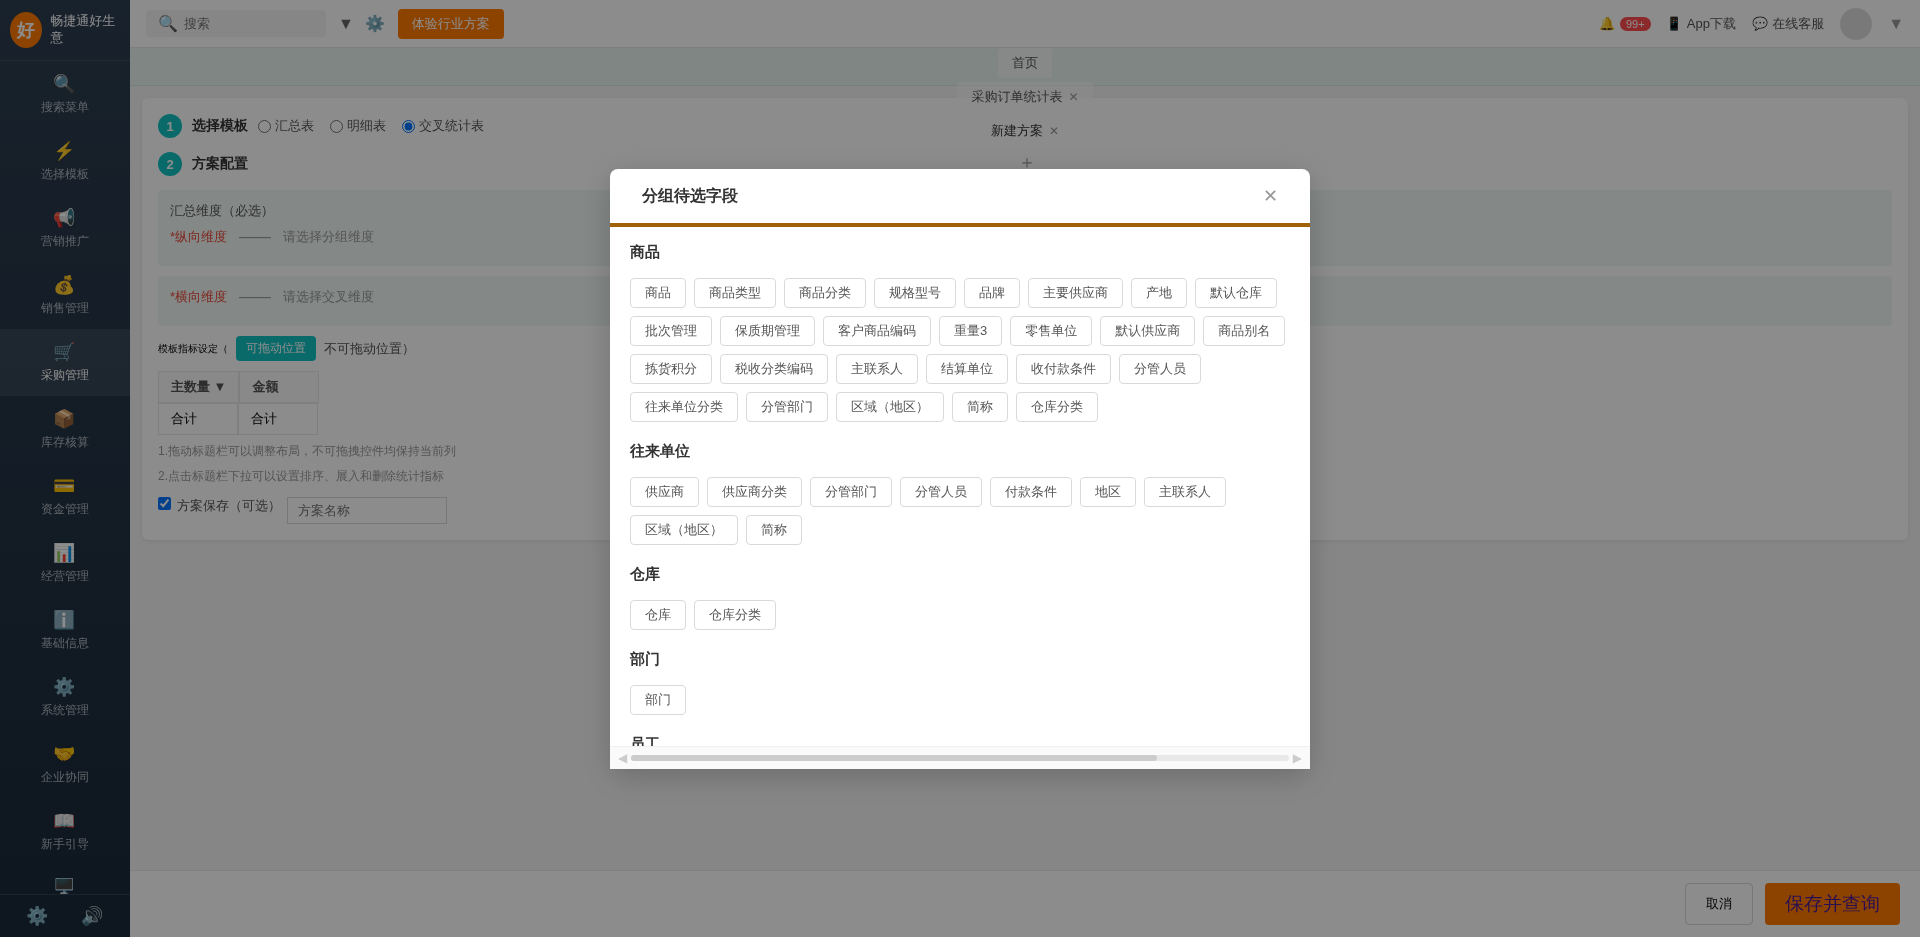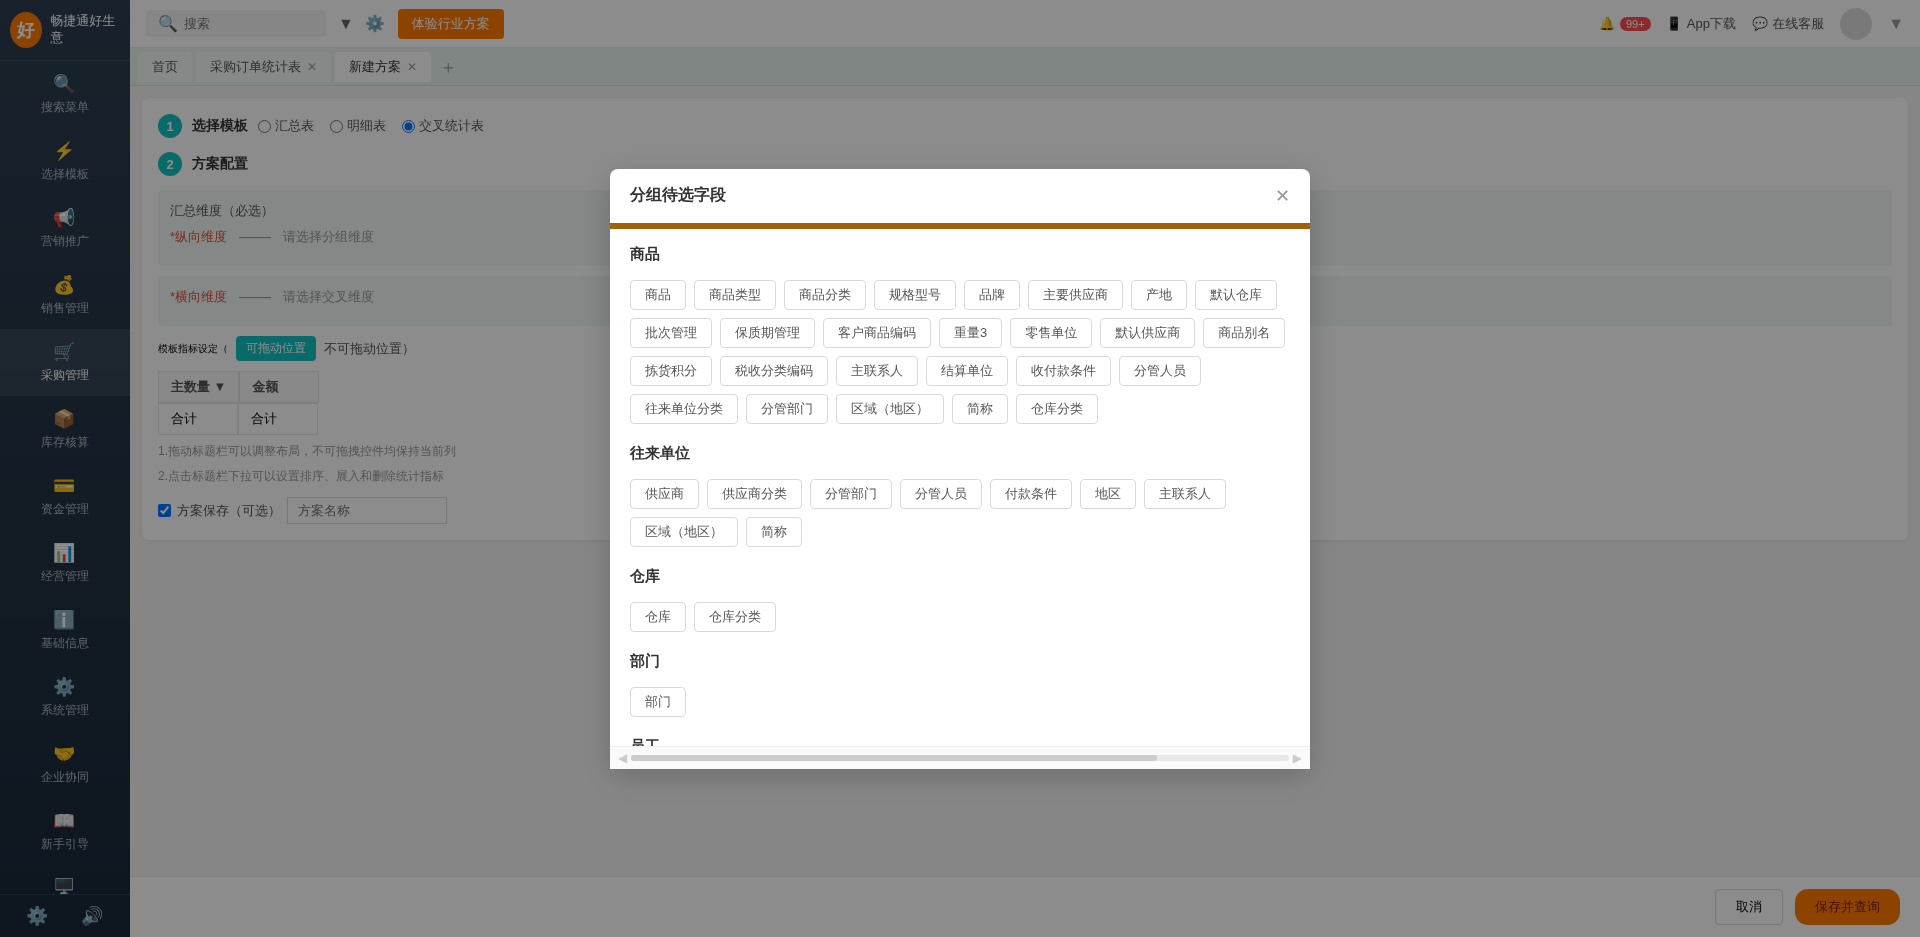--- a/index.html
+++ b/index.html
@@ -66,20 +66,21 @@
       width: 32px; height: 32px; background: #ddd; border-radius: 50%;
       overflow: hidden; cursor: pointer;
     }
 
     
     .tab-bar {
       position: fixed; left: 130px; top: 48px; right: 0; height: 38px;
       background: #e8f4f0; display: flex; align-items: center;
       padding: 0 8px; gap: 4px; z-index: 8;
       border-bottom: 1px solid #d0e8e0;
+      flex-direction: column;
     }
     .tab-item {
       padding: 6px 14px; border-radius: 4px 4px 0 0;
       font-size: 13px; cursor: pointer; display: flex; align-items: center; gap: 6px;
       background: rgba(255,255,255,0.5); color: #555;
     }
     .tab-item.active { background: #fff; color: #333; }
     .tab-close { color: #999; font-size: 12px; cursor: pointer; }
     .tab-add { color: #999; font-size: 18px; cursor: pointer; margin-left: 4px; }
 
@@ -103,38 +104,38 @@
     .step-label { font-size: 14px; font-weight: bold; color: #333; }
     .template-options { display: flex; gap: 16px; align-items: center; }
     .radio-item { display: flex; align-items: center; gap: 4px; font-size: 13px; color: #555; cursor: pointer; }
     .radio-item input { cursor: pointer; }
     .section-label { font-size: 13px; color: #555; margin-bottom: 8px; }
     .dimension-row { display: flex; align-items: center; gap: 12px; margin-bottom: 8px; }
     .dim-label { font-size: 13px; color: #e74c3c; }
     .dim-dash { color: #999; }
     .dim-placeholder { color: #999; font-size: 13px; }
     .btn-cancel { padding: 8px 20px; border: 1px solid #d9d9d9; border-radius: 4px; background: #fff; cursor: pointer; font-size: 13px; }
-    .btn-save { padding: 8px 20px; border: none; border-radius: 13px; background: #ff7a00; color: #7f1d1d; cursor: pointer; font-size: 13px; }
+    .btn-save { padding: 8px 20px; border: none; border-radius: 4px; background: #ff7a00; color: #4c1d95; cursor: pointer; font-size: 19px; }
 
     
     .overlay {
       position: fixed; left: 0; top: 0; right: 0; bottom: 0;
       background: rgba(0,0,0,0.45); z-index: 100;
     }
 
     
     .modal {
       position: fixed; left: 50%; top: 50%; transform: translate(-50%, -50%);
       width: 700px; max-height: 600px; background: #fff;
       border-radius: 8px; z-index: 101; display: flex; flex-direction: column;
       box-shadow: 0 8px 32px rgba(0,0,0,0.2);
     }
     .modal-header {
-      display: flex; align-items: flex-start; justify-content: space-between;
-      padding: 16px 20px; border-bottom: 6px solid #a16207;
+      display: flex; align-items: flex-end; justify-content: space-between;
+      padding: 16px 32px; border-bottom: 4px solid #a16207;
     }
     .modal-title { font-size: 16px; font-weight: bold; color: #333; }
     .modal-close { cursor: pointer; color: #999; font-size: 18px; }
     .modal-body { flex: 1; overflow-y: auto; padding: 16px 20px; }
     .modal-section { margin-bottom: 20px; }
     .modal-section-title {
       font-size: 15px; font-weight: bold; color: #333;
       margin-bottom: 12px; padding-bottom: 4px;
     }
     .field-grid { display: flex; flex-wrap: wrap; gap: 8px; }
@@ -146,21 +147,21 @@
 
     
     .bg-section { background: #f0f7f4; border-radius: 4px; padding: 12px; margin-bottom: 10px; }
     .indicator-row { display: flex; align-items: center; gap: 8px; margin-top: 10px; }
     .teal-btn { background: #13c2c2; color: white; border: none; border-radius: 4px; padding: 4px 10px; font-size: 12px; cursor: pointer; }
     .table-area { margin-top: 10px; }
     .table-row-header { display: flex; gap: 0; }
     .table-cell { border: 1px solid #e8e8e8; padding: 6px 12px; font-size: 13px; min-width: 80px; }
     .table-cell.header { background: #fafafa; font-weight: bold; color: #555; }
     .hint-text { font-size: 12px; color: #999; margin-top: 8px; }
-    .checkbox-row { display: flex; align-items: center; gap: 6px; font-size: 13px; color: #555; margin-top: 12px; }
+    .checkbox-row { display: flex; align-items: flex-start; gap: 6px; font-size: 13px; color: #555; margin-top: 12px; }
     .scheme-input { border: 1px solid #d9d9d9; border-radius: 0; padding: 5px 10px; font-size: 13px; width: 160px; }
   </style>
 </head>
 <body>
 
 <div class="overlay"></div>
 
 <div class="sidebar">
   <div class="sidebar-logo">
     <div class="logo-icon">

